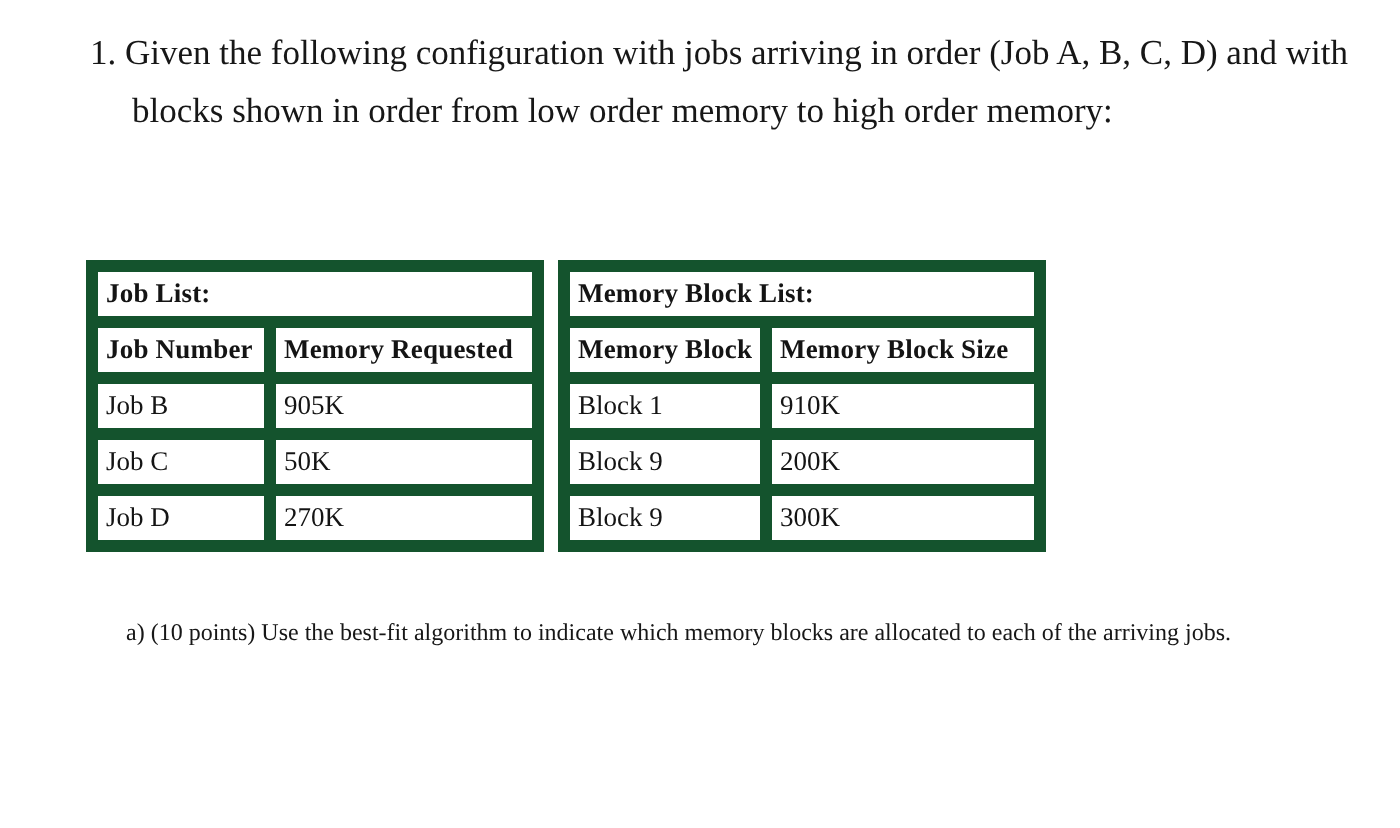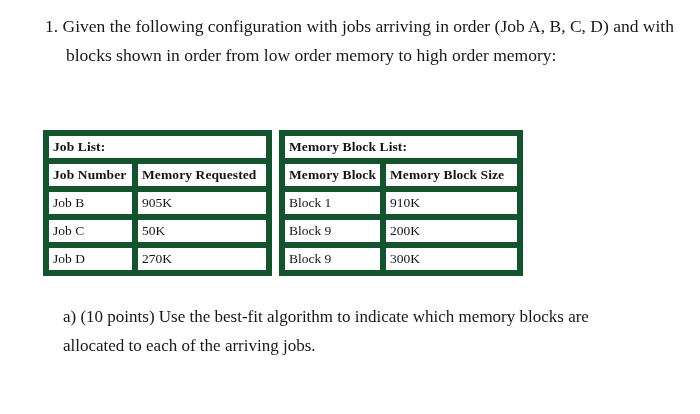--- a/index.html
+++ b/index.html
@@ -70,21 +70,21 @@
   
   #memory-block-table .col-a { width: 101px; }
   #memory-block-table .col-b { width: 137px; }
 
   
   .part-a {
     position: absolute;
     left: 63px;
     top: 302px;
     width: 580px;
-    font-size: 17px;
+    font-size: 12px;
     line-height: 29px;
     color: #171717;
   }
 </style>
 </head>
 <body>
 
 <div class="question-stem">1. Given the following configuration with jobs arriving in order (Job A, B, C, D) and with blocks shown in order from low order memory to high order memory:</div>
 
 <div class="tables-row">

